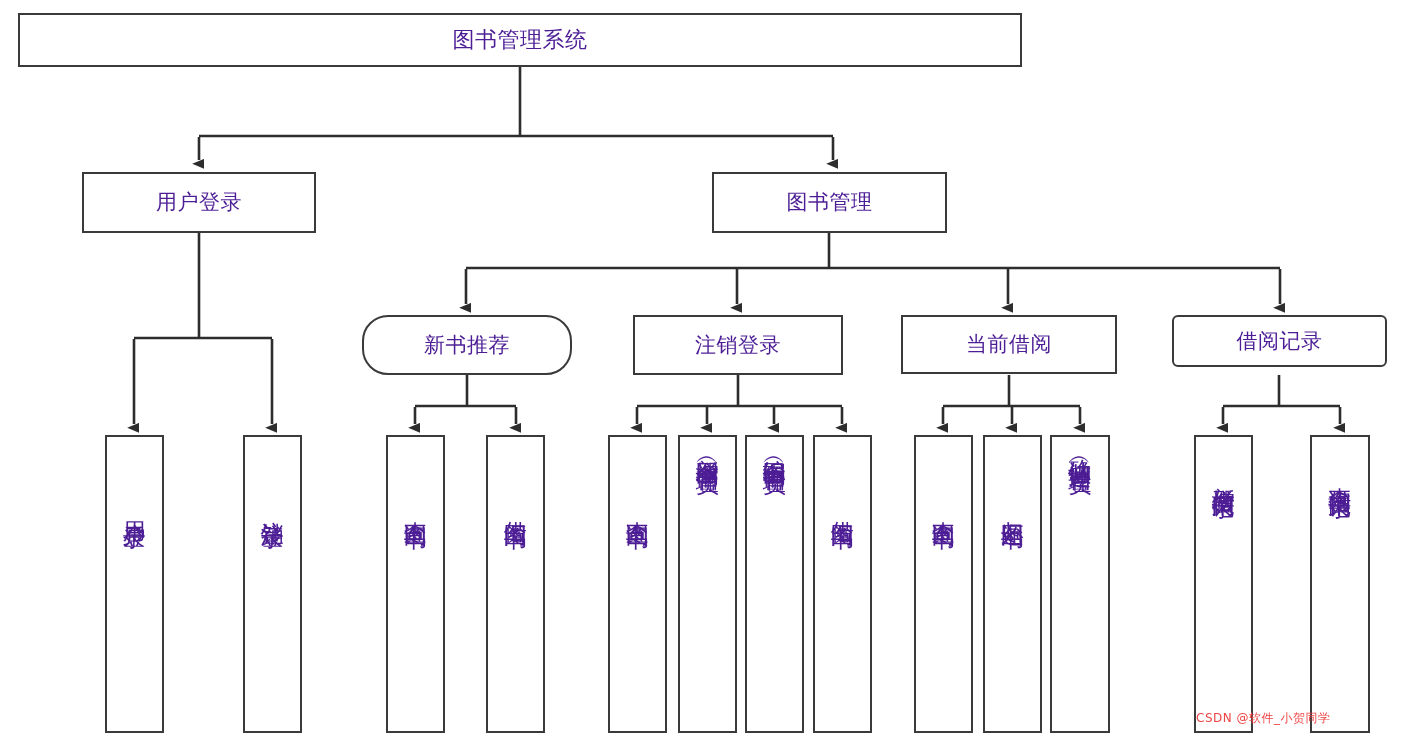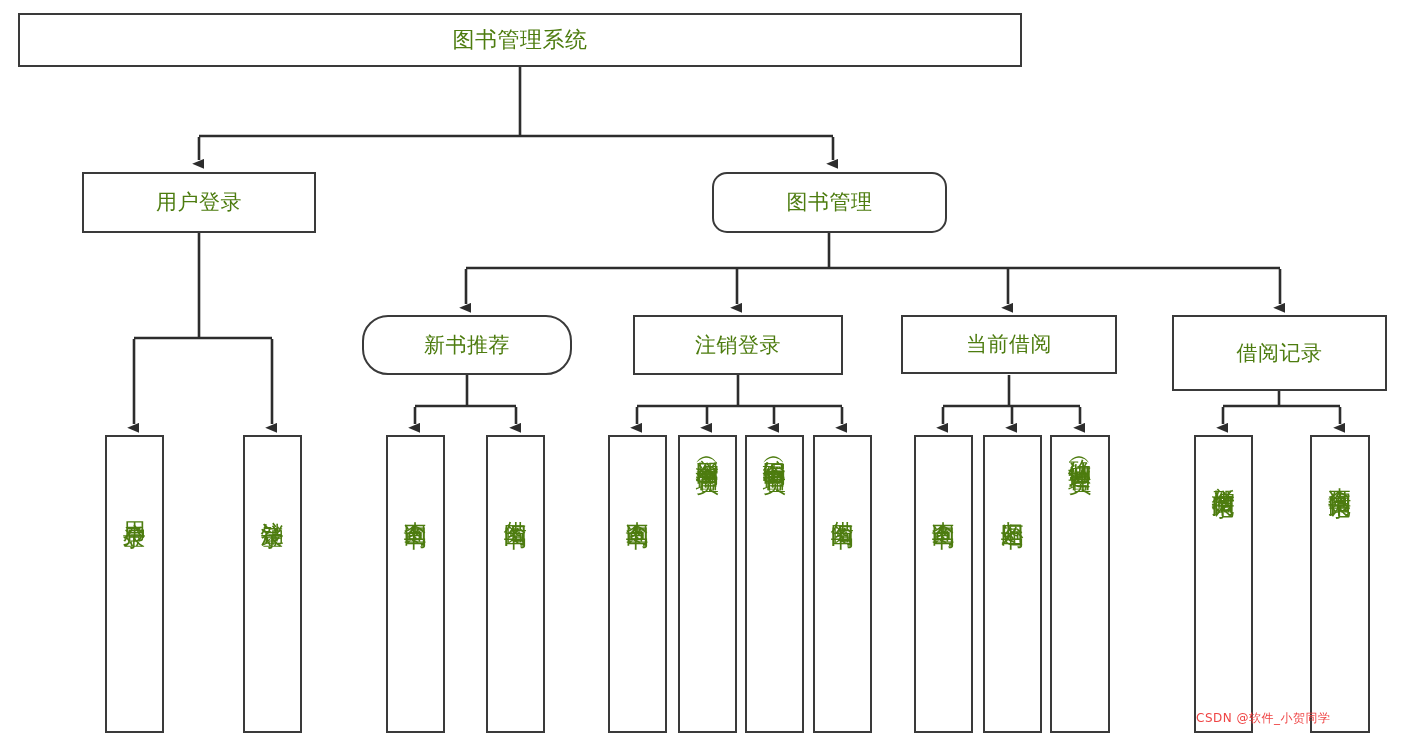--- a/index.html
+++ b/index.html
@@ -26,21 +26,21 @@
     pointer-events: none;
   }
   .node {
     position: absolute;
     box-sizing: border-box;
     background: #ffffff;
     border: 2px solid #3a3a3a;
     display: flex;
     align-items: center;
     justify-content: center;
-    color: #4d7c0f;
+    color: #4c1d95;
   }
   .node .label {
     display: block;
     text-align: center;
     line-height: 1.18;
     letter-spacing: 0.5px;
   }
   .node.horiz .label {
     writing-mode: horizontal-tb;
     font-size: 21px;
@@ -140,37 +140,37 @@
   </svg>
 
   <div class="node horiz root" style="left:18px; top:13px; width:1004px; height:54px;">
     <span class="label">图书管理系统</span>
   </div>
 
   <div class="node horiz" style="left:82px; top:172px; width:234px; height:61px;">
     <span class="label">用户登录</span>
   </div>
 
-  <div class="node horiz" style="left:712px; top:172px; width:235px; height:61px;border-radius:15px;">
+  <div class="node horiz" style="left:712px; top:172px; width:235px; height:61px;">
     <span class="label">图书管理</span>
   </div>
 
   <div class="node horiz" style="left:362px; top:315px; width:210px; height:60px;border-radius:26px;">
     <span class="label">新书推荐</span>
   </div>
 
   <div class="node horiz" style="left:633px; top:315px; width:210px; height:60px;">
     <span class="label">注销登录</span>
   </div>
 
   <div class="node horiz" style="left:901px; top:315px; width:216px; height:59px;">
     <span class="label">当前借阅</span>
   </div>
 
-  <div class="node horiz" style="left:1172px; top:315px; width:215px; height:76px;">
+  <div class="node horiz" style="left:1172px; top:315px; width:215px; height:52px;border-radius:6px;">
     <span class="label">借阅记录</span>
   </div>
 
   <div class="node vert mid" style="left:105px; top:435px; width:59px; height:298px;">
     <span class="label">用户登录</span>
   </div>
 
   <div class="node vert mid" style="left:243px; top:435px; width:59px; height:298px;">
     <span class="label">注销登录</span>
   </div>

